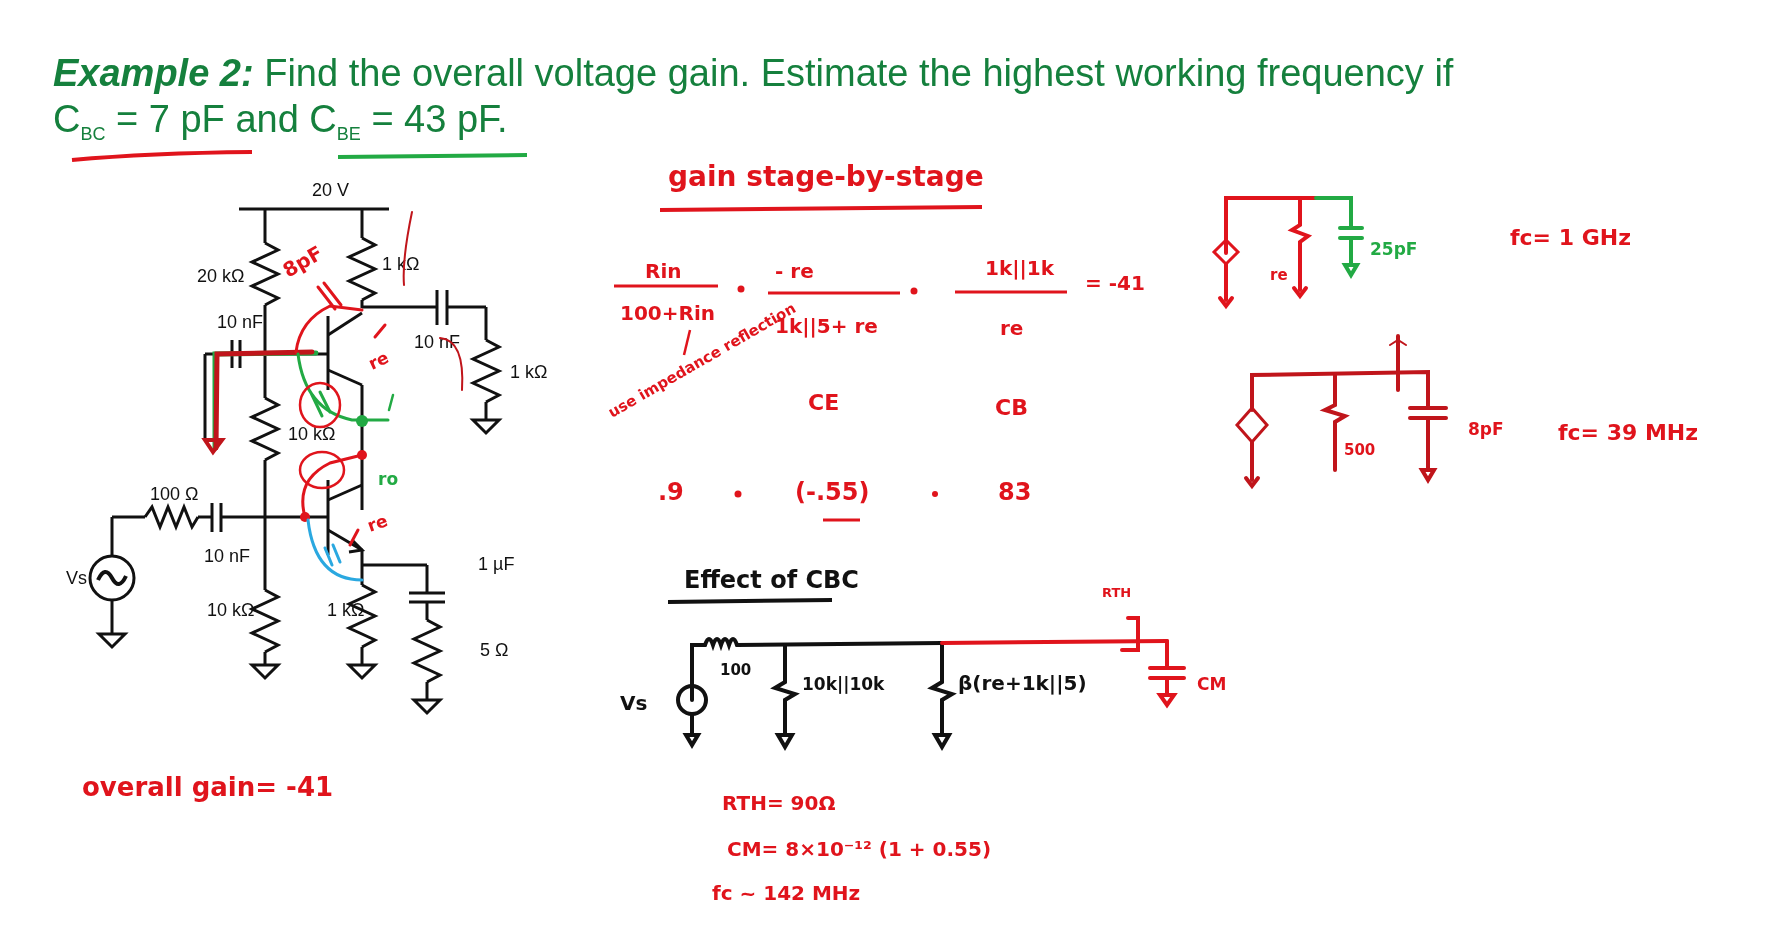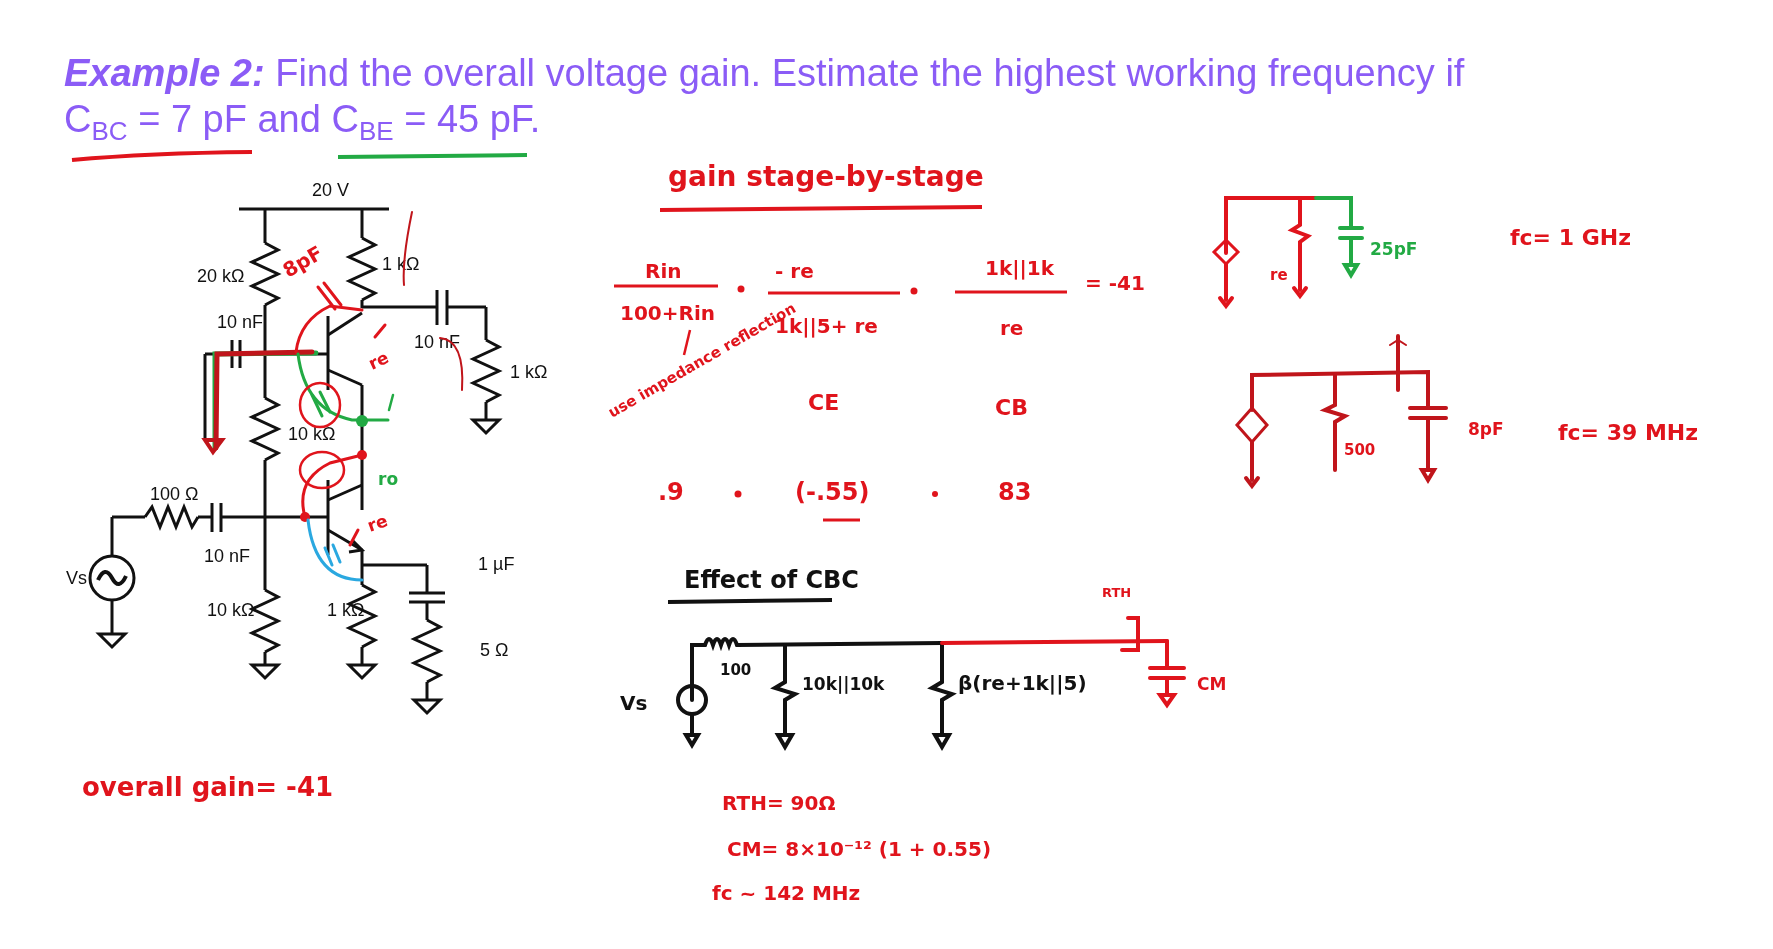--- a/index.html
+++ b/index.html
@@ -1,41 +1,41 @@
 <!DOCTYPE html>
 <html><head>
 <meta charset="utf-8">
 <style>
   html, body { margin:0; padding:0; background:#ffffff; }
   body { width:1773px; height:949px; position:relative; overflow:hidden; font-family:"Liberation Sans", sans-serif; }
   .slide { position:absolute; left:0; top:0; width:1773px; height:949px; }
-  .title { position:absolute; left:64px; top:50px; font-size:38px; color:#8b5cf6; line-height:46px; }
+  .title { position:absolute; left:53px; top:50px; font-size:38px; color:#15803d; line-height:46px; }
   .title b { font-style:italic; font-weight:bold; }
-  .title sub { font-size:26px; vertical-align:-8px; }
+  .title sub { font-size:18px; vertical-align:-8px; }
   svg { position:absolute; left:0; top:0; }
   .lbl { font-family:"Liberation Sans", sans-serif; font-size:18px; fill:#111; }
   .hw { font-family:"DejaVu Sans", sans-serif; fill:#e0141c; font-weight:bold; }
   .hwk { font-family:"DejaVu Sans", sans-serif; fill:#111; font-weight:bold; }
   .hwg { font-family:"DejaVu Sans", sans-serif; fill:#22aa44; font-weight:bold; }
 </style>
 </head>
 <body>
 
 <div class="slide">
 
   <div class="title">
     <div>
       <b>Example 2:</b>
       <span>Find the overall voltage gain.  Estimate the highest working frequency  if</span>
     </div>
     <div>
       <span>C</span><sub>BC</sub>
       <span>= 7 pF and</span>
       <span>C</span><sub>BE</sub>
-      <span>= 45 pF.</span>
+      <span>= 43 pF.</span>
     </div>
   </div>
 
   <svg width="1773" height="949" viewBox="0 0 1773 949">
 
     <path d="M72 160 Q150 153 252 152" stroke="#e0141c" stroke-width="4" fill="none"></path>
     <path d="M338 157 L527 155" stroke="#22aa44" stroke-width="4" fill="none"></path>
 
     <g stroke="#111" stroke-width="3" fill="none">
 

